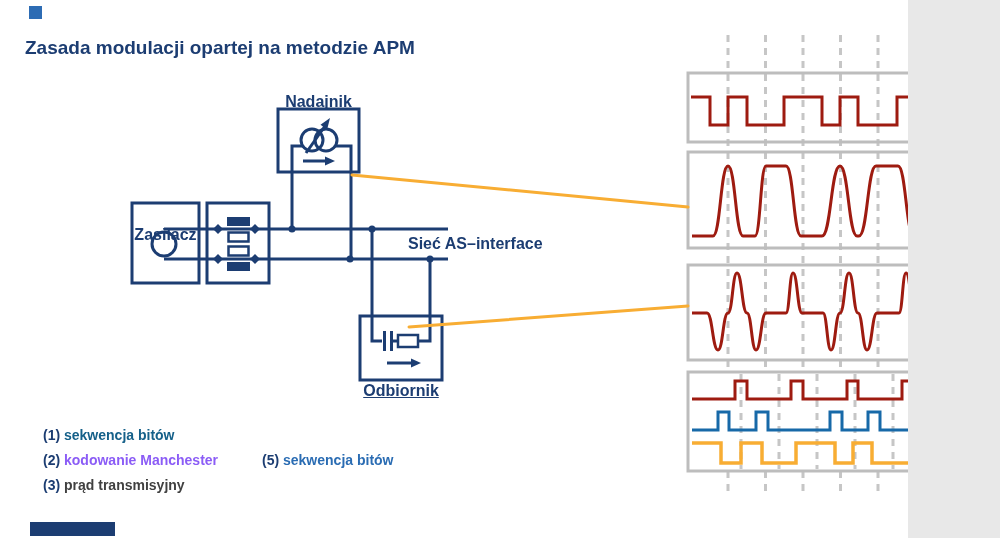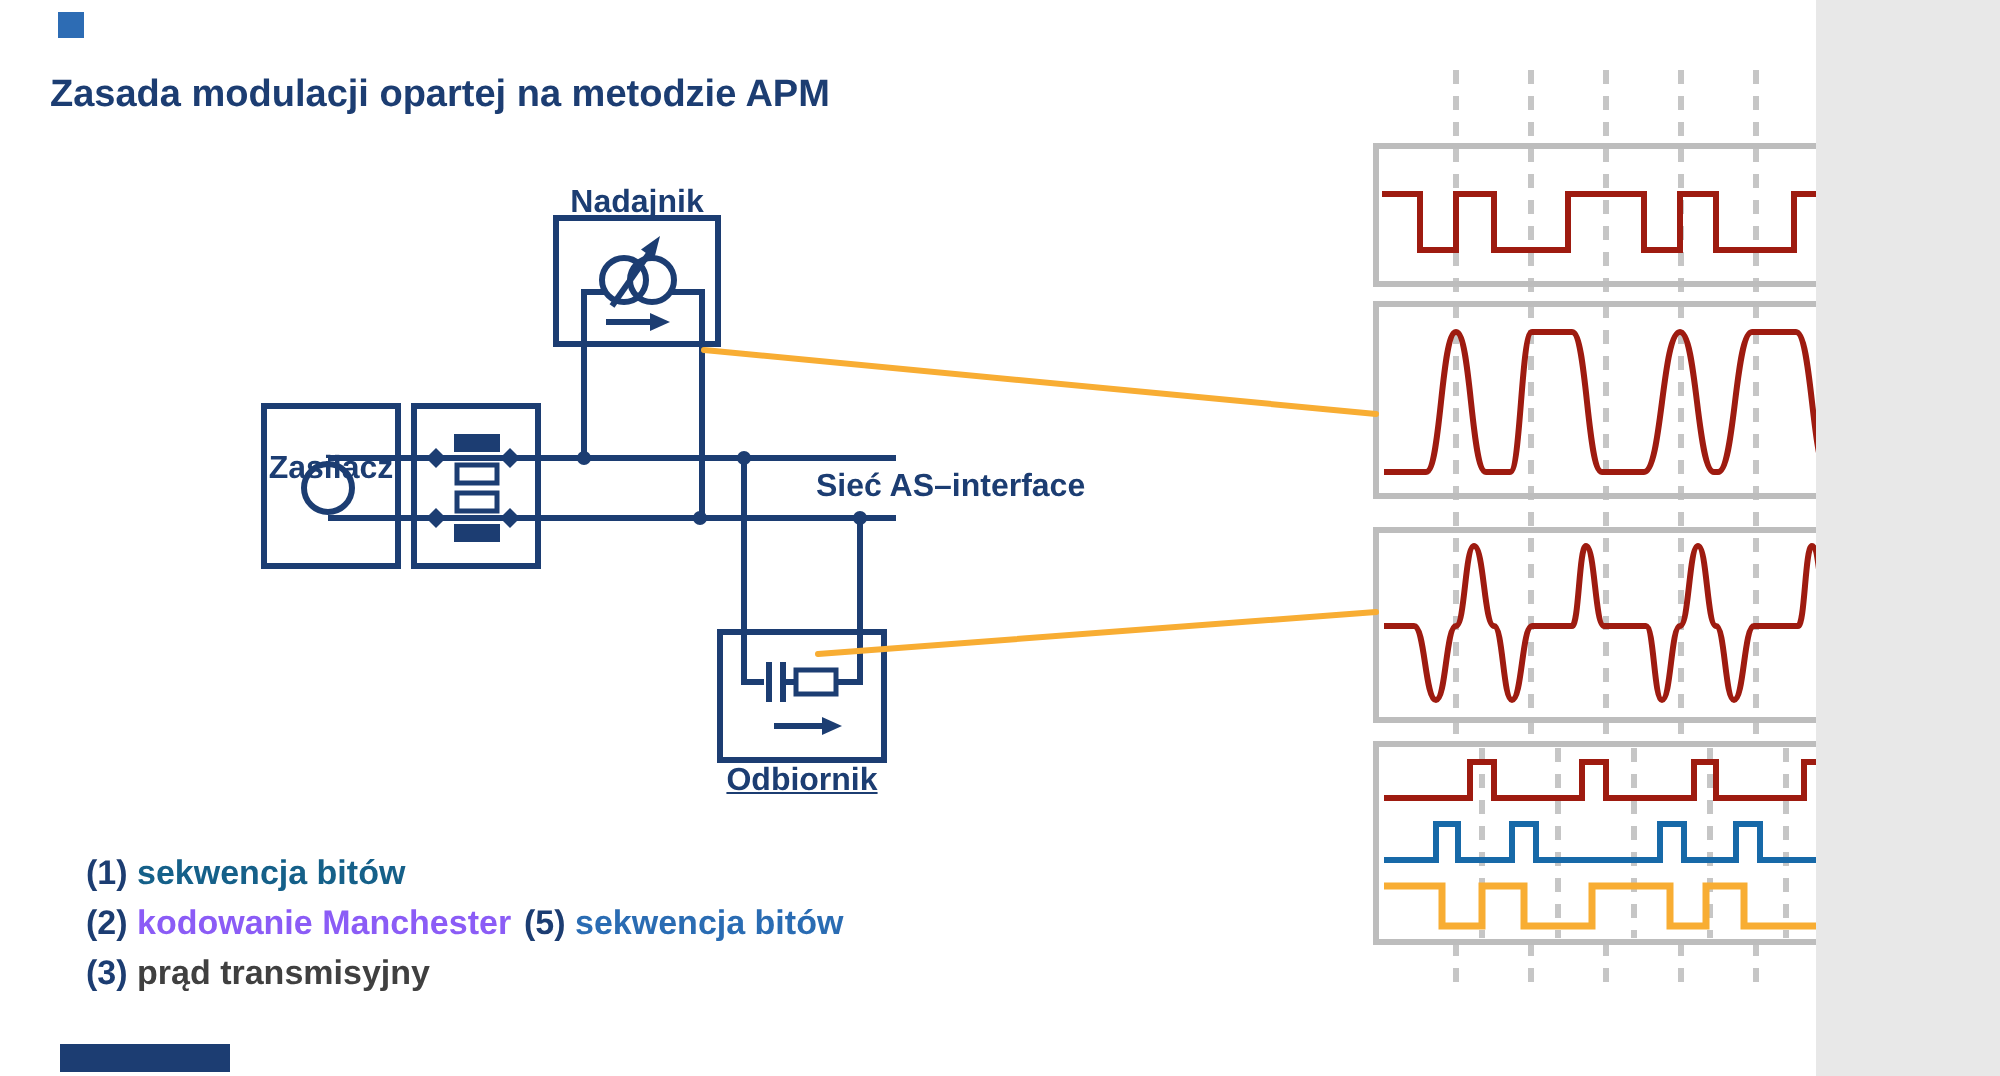--- a/index.html
+++ b/index.html
@@ -2,21 +2,21 @@
 <html><head>
 <meta charset="utf-8">
 <style>
   html,body{margin:0;padding:0;background:#e8e8e8;}
   .stage{position:relative;width:908px;height:538px;background:#ffffff;overflow:hidden;
          font-family:"Liberation Sans", sans-serif;}
   .abs{position:absolute;}
   .ttl{font-size:19px;font-weight:bold;color:#1C3D72;white-space:nowrap;}
   .lbl{font-size:16px;font-weight:bold;color:#1C3D72;text-align:center;white-space:nowrap;}
   .lbl-italic{font-style:italic;line-height:14px;}
-  .legend-item{font-size:17px;font-weight:bold;white-space:nowrap;}
+  .legend-item{font-size:14px;font-weight:bold;white-space:nowrap;}
   .legend-item .num{color:#1C3D72;}
   svg{position:absolute;left:0;top:0;}
   .corner-square{width:13px;height:13px;}
   .footer-bar{width:85px;height:14px;}
 </style>
 </head>
 <body>
 
 <div class="stage">
 

